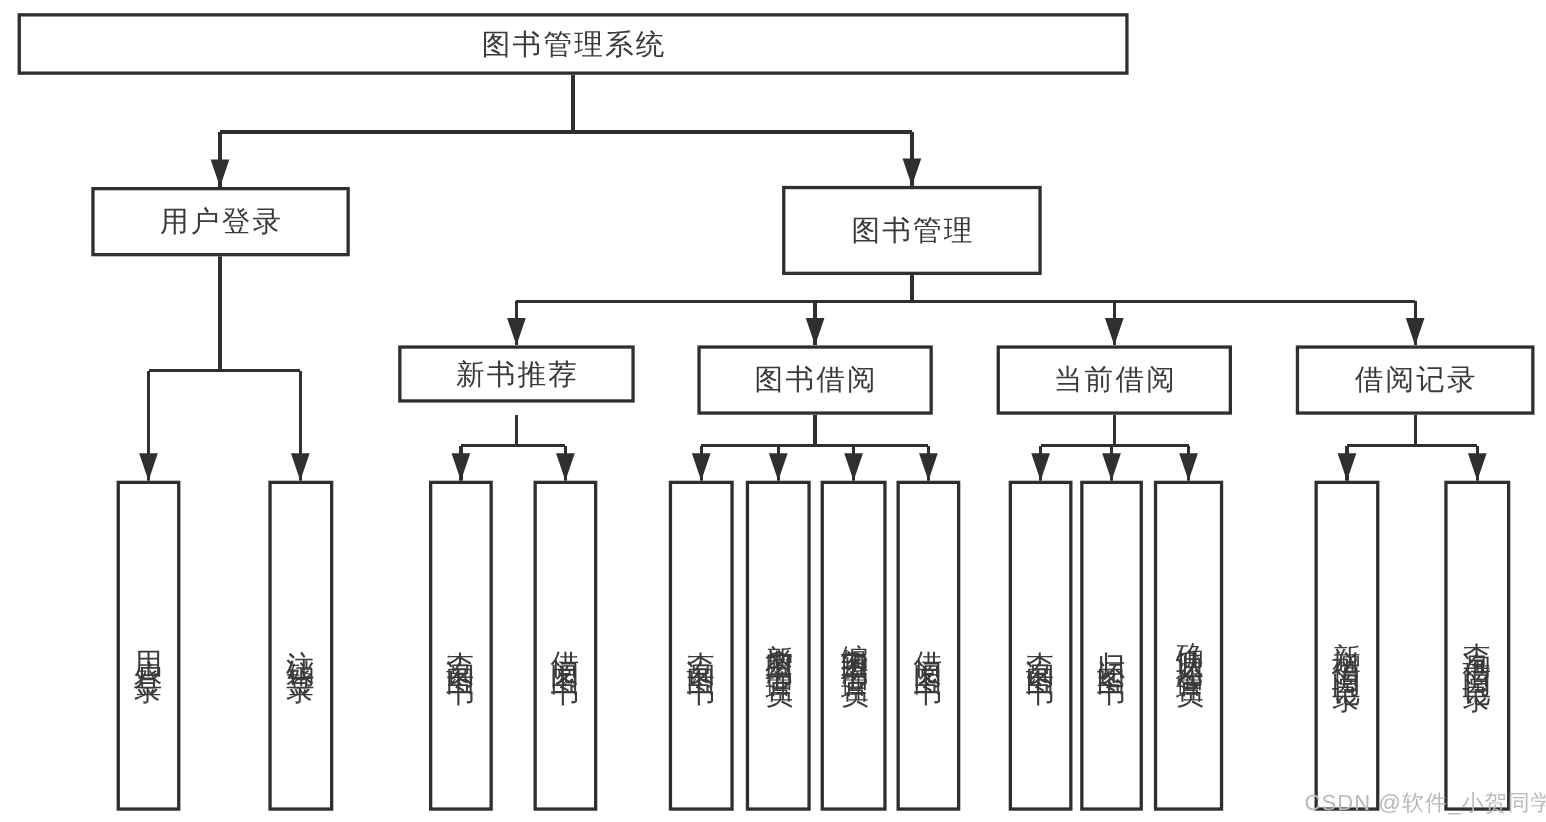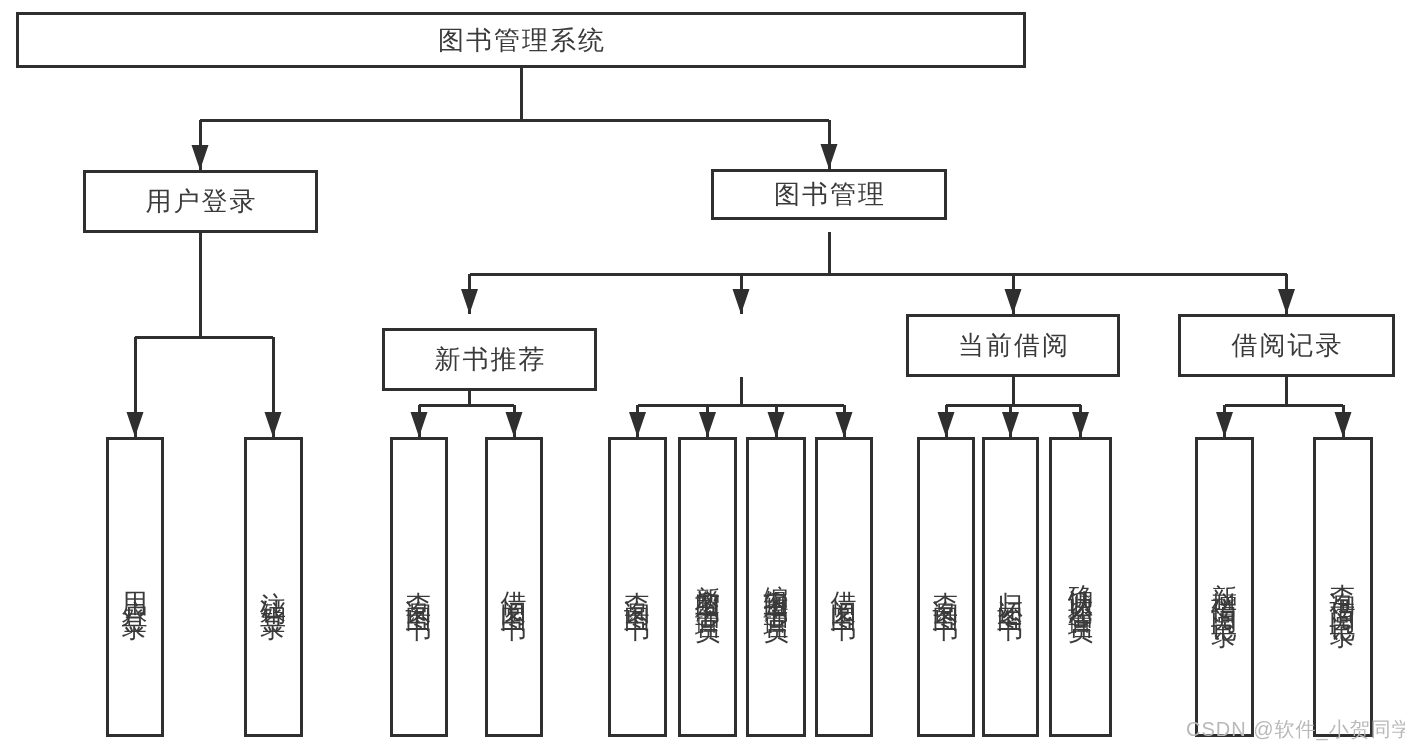--- a/index.html
+++ b/index.html
@@ -134,26 +134,29 @@
       M1334.5 412 L1351.5 412 L1343 437 Z"></path>
   </svg>
 
   <div class="hbox" style="left:16px; top:12px; width:1010px; height:56px;text-align:right;">
     <span>图书管理系统</span>
   </div>
 
   <div class="hbox" style="left:83px; top:170px; width:235px; height:63px;">
     <span>用户登录</span>
   </div>
-  <div class="hbox" style="left:711px; top:169px; width:236px; height:51px;">
+  <div class="hbox" style="left:711px; top:169px; width:236px; height:81px;">
     <span>图书管理</span>
   </div>
 
-  <div class="hbox" style="left:362px; top:328px; width:215px; height:63px;margin-left:20px;">
+  <div class="hbox" style="left:362px; top:314px; width:215px; height:52px;">
     <span>新书推荐</span>
+  </div>
+  <div class="hbox" style="left:634px; top:314px; width:214px; height:63px;">
+    <span>图书借阅</span>
   </div>
   <div class="hbox" style="left:906px; top:314px; width:214px; height:63px;">
     <span>当前借阅</span>
   </div>
   <div class="hbox" style="left:1178px; top:314px; width:217px; height:63px;">
     <span>借阅记录</span>
   </div>
 
   <div class="vbox" style="left:106px; width:58px;">
     <span>用户登录</span>

